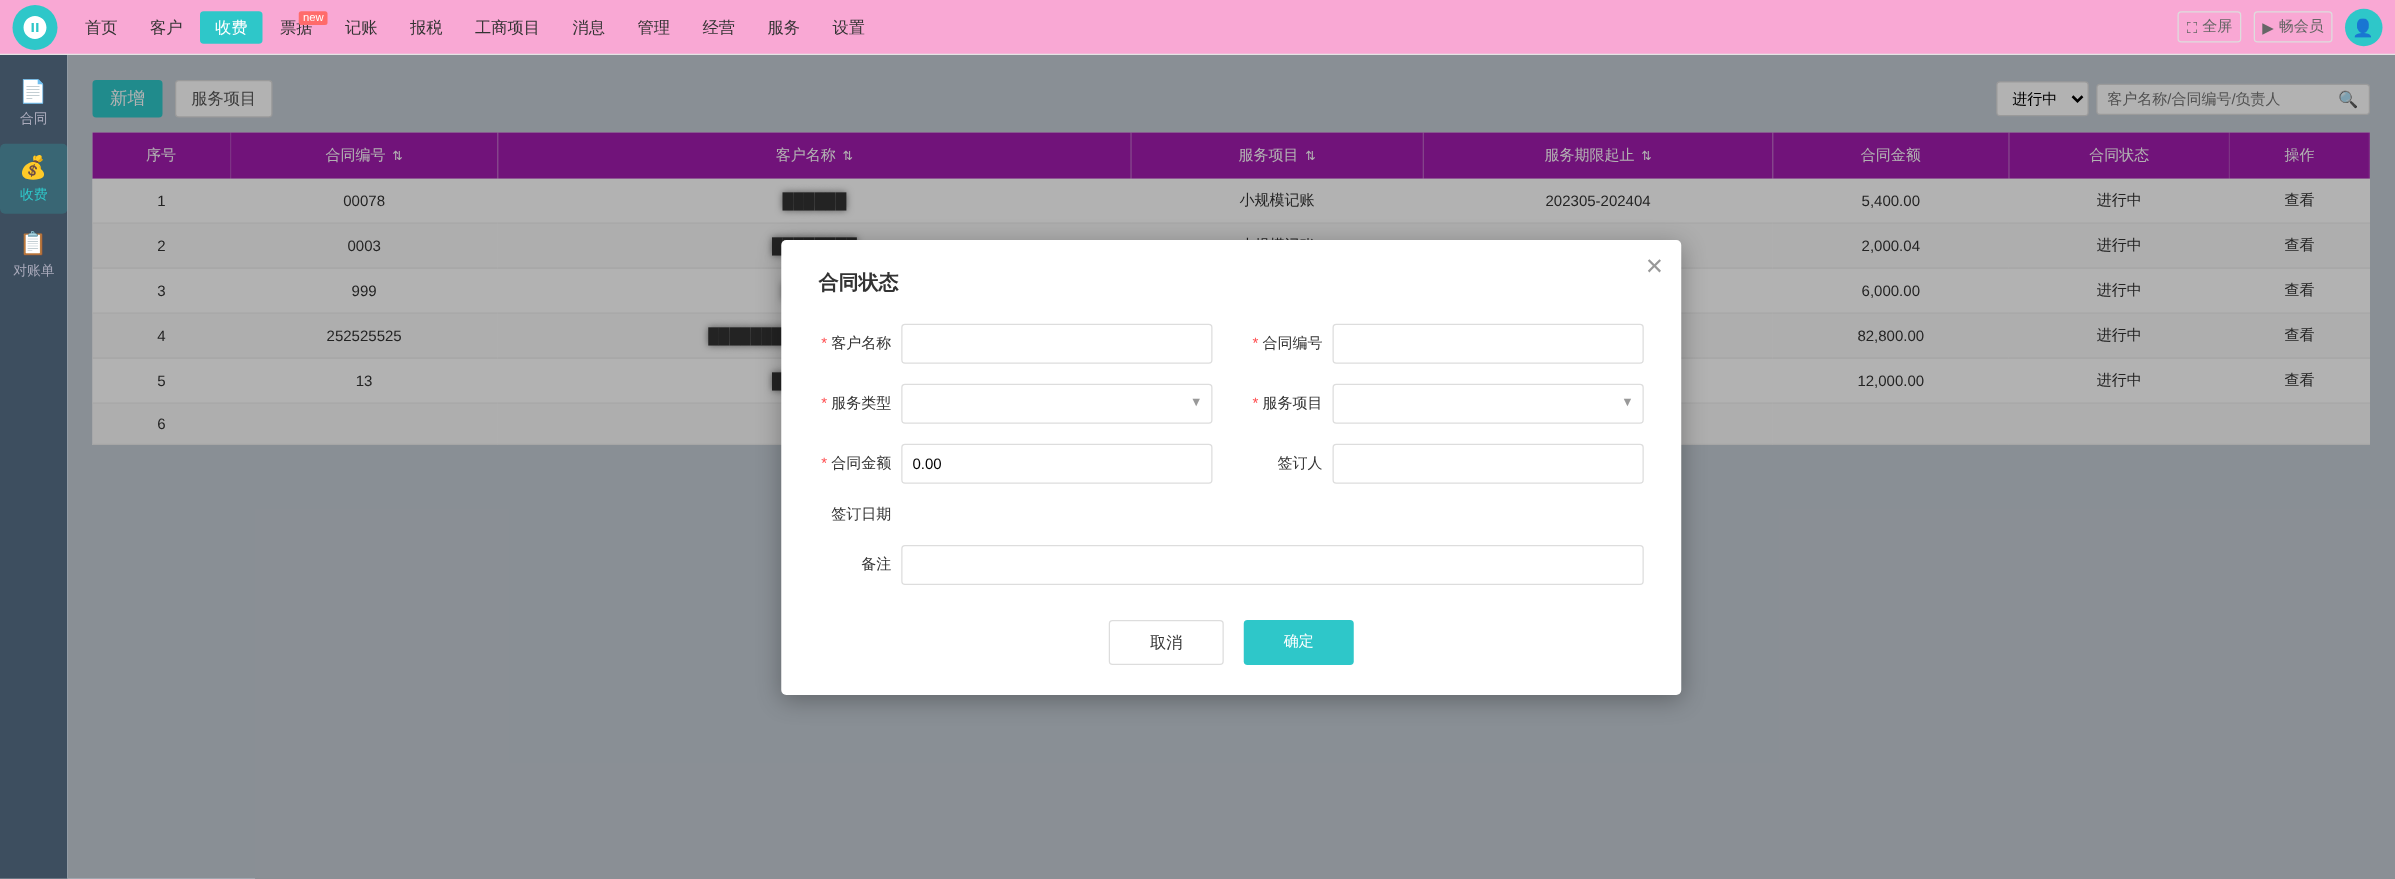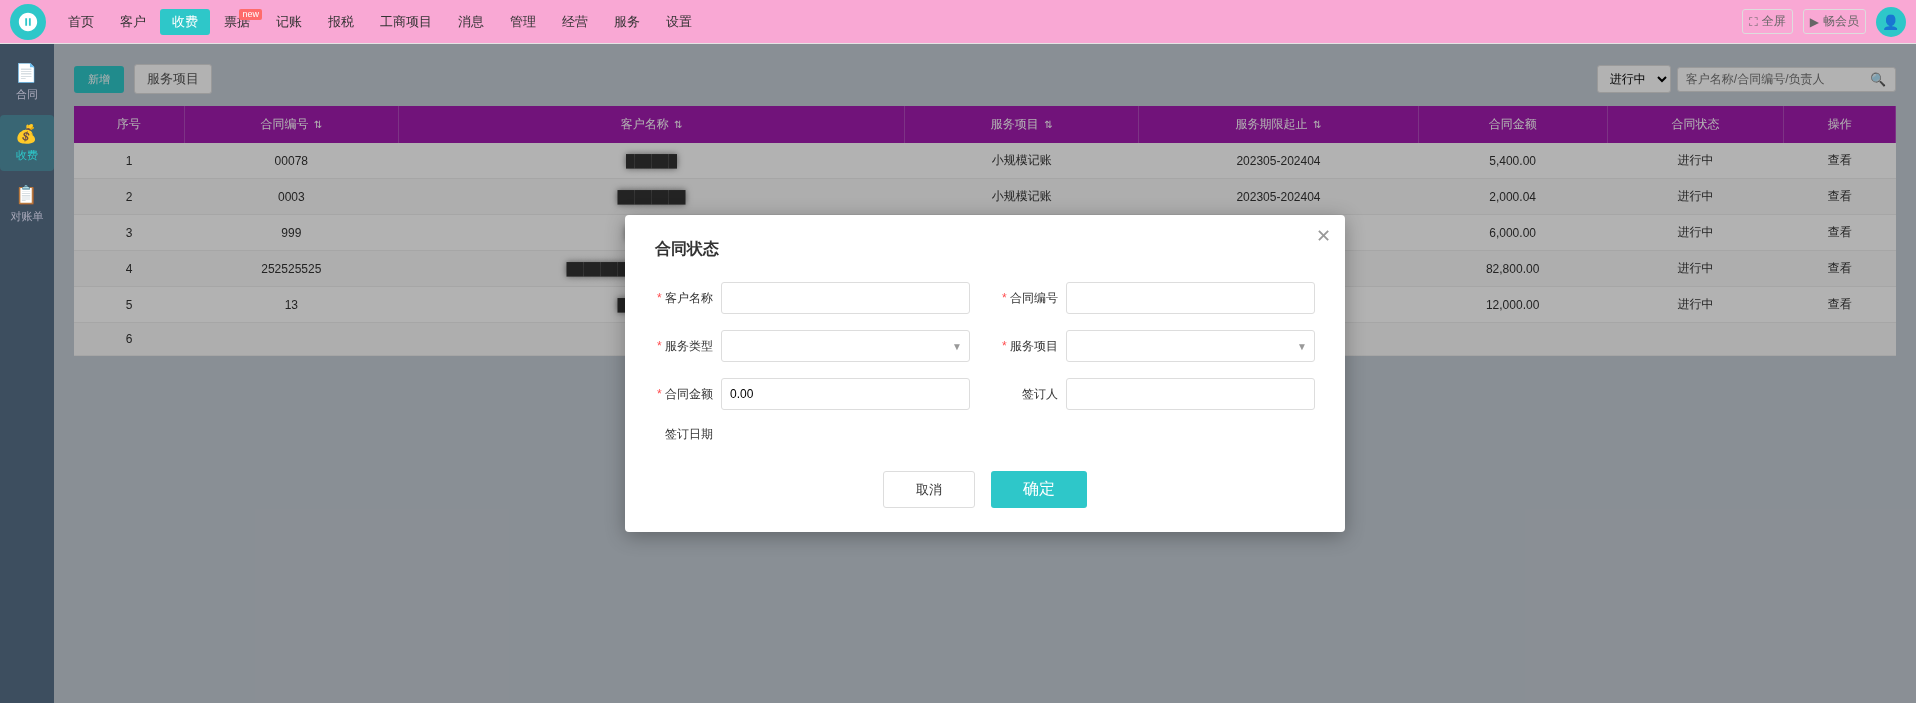--- a/index.html
+++ b/index.html
@@ -123,21 +123,21 @@
       gap: 10px;
       margin-bottom: 12px;
     }
     .btn-new {
       background: #2ec7c9;
       color: #fff;
       border: none;
       padding: 6px 14px;
       border-radius: 3px;
       cursor: pointer;
-      font-size: 11px;
+      font-size: 14px;
     }
     .service-label {
       font-size: 13px;
       color: #555;
       background: #fff;
       padding: 5px 12px;
       border-radius: 3px;
       border: 1px solid #ddd;
     }
     .toolbar-right {
@@ -330,21 +330,21 @@
       font-size: 13px;
       cursor: pointer;
       color: #333;
     }
     .btn-confirm {
       padding: 8px 32px;
       background: #2ec7c9;
       color: #fff;
       border: none;
       border-radius: 3px;
-      font-size: 16px;
+      font-size: 12px;
       cursor: pointer;
     }
     .sort-icon { font-size: 10px; margin-left: 2px; }
   </style>
 </head>
 <body>
 
 <div class="top-nav">
   <div class="logo">
     <svg viewBox="0 0 24 24" fill="white">
@@ -542,20 +542,24 @@
           </div>
 
           <div class="form-row">
             <label class="form-label">签订人</label>
             <input class="form-input" type="text" style="">
           </div>
           <div class="form-row">
             <label class="form-label">签订日期</label>
           </div>
 
+          <div class="form-row" style="grid-column: 1 / -1;">
+            <label class="form-label">备注</label>
+            <input class="form-input" type="text" style="flex: 1 1 0%;">
+          </div>
         </div>
 
         <div class="modal-footer">
           <button class="btn-cancel">取消</button>
           <button class="btn-confirm">确定</button>
         </div>
       </div>
     </div>
   </div>
 </div>

